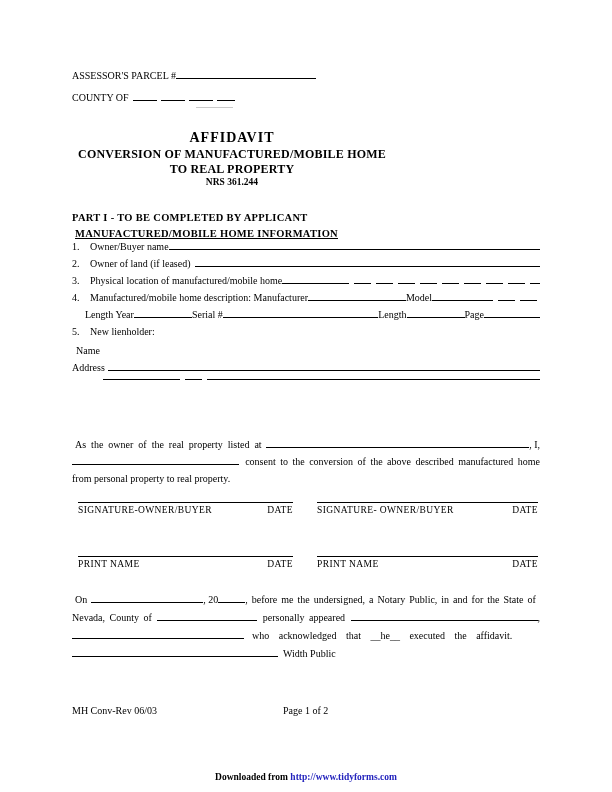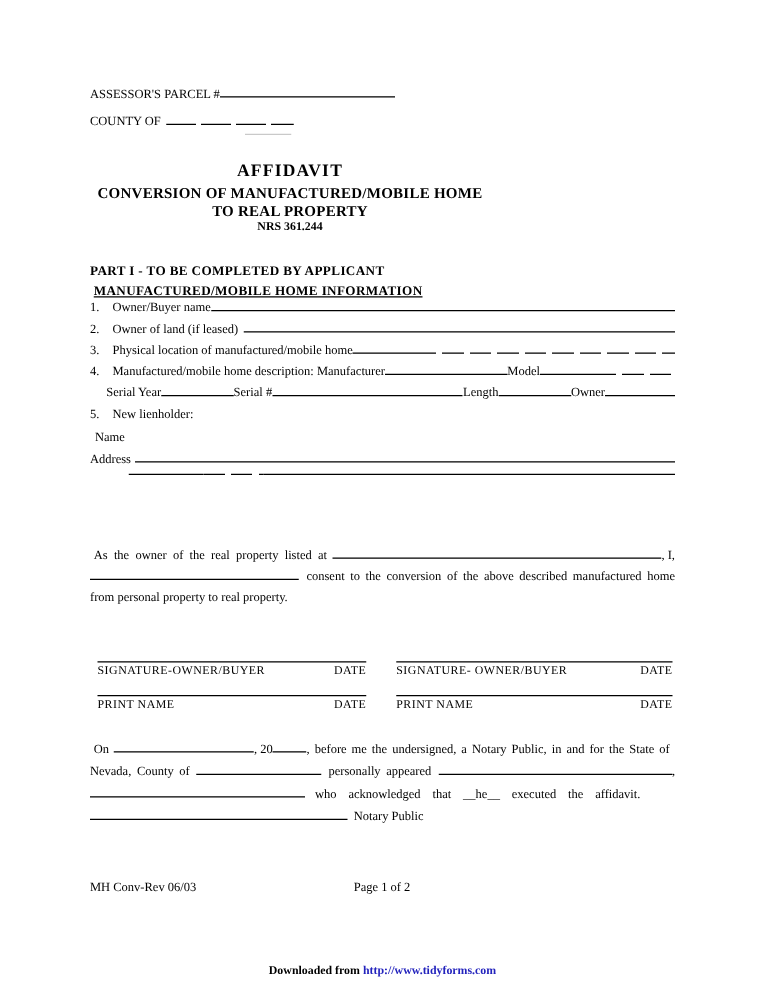--- a/index.html
+++ b/index.html
@@ -85,27 +85,27 @@
     </div>
     <div class="row">
       <span class="num">4.</span>
       <span class="lbl">Manufactured/mobile home description: Manufacturer</span>
       <span class="fill" style="flex:1;min-width:55px;"></span>
       <span class="lbl">Model</span>
       <span class="blank" style="width:44px;"></span>
       <span class="dash" style="width:64px;"></span>
     </div>
     <div class="row" style="padding-left:13px;">
-      <span class="lbl">Serial Year</span>
+      <span class="lbl">Length Year</span>
       <span class="blank" style="width:58px;"></span>
       <span class="lbl">Serial #</span>
       <span class="fill"></span>
       <span class="lbl">Length</span>
       <span class="blank" style="width:58px;"></span>
-      <span class="lbl">Owner</span>
+      <span class="lbl">Page</span>
       <span class="blank" style="width:56px;"></span>
     </div>
     <div class="row">
       <span class="num">5.</span>
       <span class="lbl">New lienholder:</span>
     </div>
   </div>
 
   <div class="abs" style="top:345px;left:72px;width:468px;">
     <div class="row" style="height:17px;flex-direction:column;">
@@ -132,21 +132,21 @@
     </div>
     <div class="row" style="height:17px;justify-content:center;">
       <span class="fill" style="max-width:188px;min-width:90px;"></span>
       <span class="lbl" style="margin-left:6px;word-spacing:2px;">consent to the conversion of the above described manufactured home</span>
     </div>
     <div class="row" style="height:17px;">
       <span class="lbl">from personal property to real property.</span>
     </div>
   </div>
 
-  <div class="abs" style="top:529px;left:78px;width:462px;display:flex;">
+  <div class="abs" style="top:502px;left:78px;width:462px;display:flex;">
     <div style="width:215px;">
       <div class="sigline"></div>
       <div class="siglbls">
         <span>SIGNATURE-OWNER/BUYER</span>
         <span>DATE</span>
       </div>
     </div>
     <div style="width:221px;margin-left:24px;">
       <div class="sigline"></div>
       <div class="siglbls">
@@ -187,21 +187,21 @@
       <span class="lbl" style="margin-left:6px;word-spacing:2px;">personally appeared</span>
       <span class="fill" style="margin-left:6px;min-width:60px;"></span>
       <span class="lbl">,</span>
     </div>
     <div class="row" style="height:18px;">
       <span class="fill" style="min-width:100px;max-width:172px;"></span>
       <span class="lbl" style="margin-left:8px;word-spacing:7px;">who acknowledged that __he__ executed the affidavit.</span>
     </div>
     <div class="row" style="height:18px;">
       <span class="blank" style="width:206px;"></span>
-      <span class="lbl" style="margin-left:5px;">Notary Public</span>
+      <span class="lbl" style="margin-left:5px;">Width Public</span>
     </div>
   </div>
 
   <div class="abs footer" style="top:705px;left:72px;">MH Conv-Rev 06/03</div>
   <div class="abs footer" style="top:705px;left:283px;">Page 1 of 2</div>
 
   <div class="abs dl" style="top:772px;left:0;width:612px;text-align:center;font-size:9.5px;font-weight:bold;">
     <span>Downloaded from </span><span class="url">http://www.tidyforms.com</span>
   </div>
 

